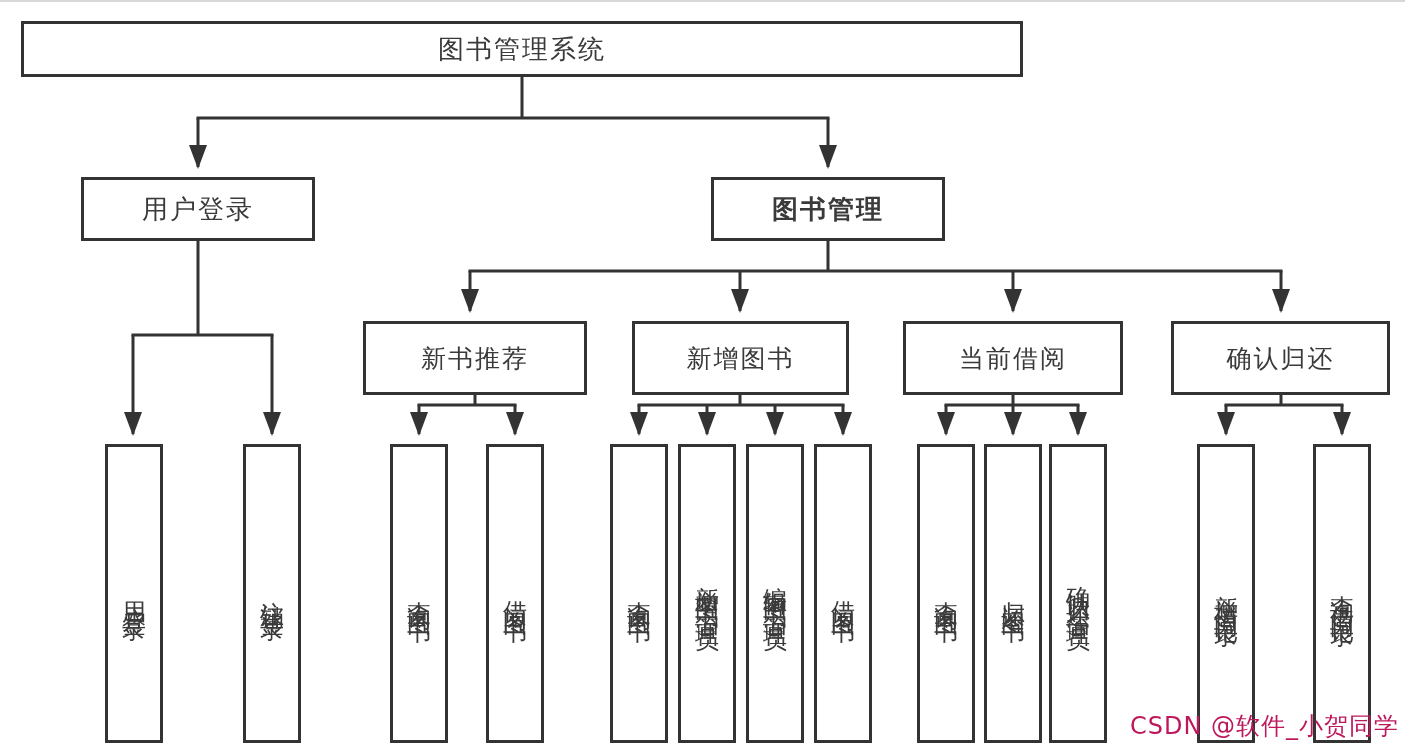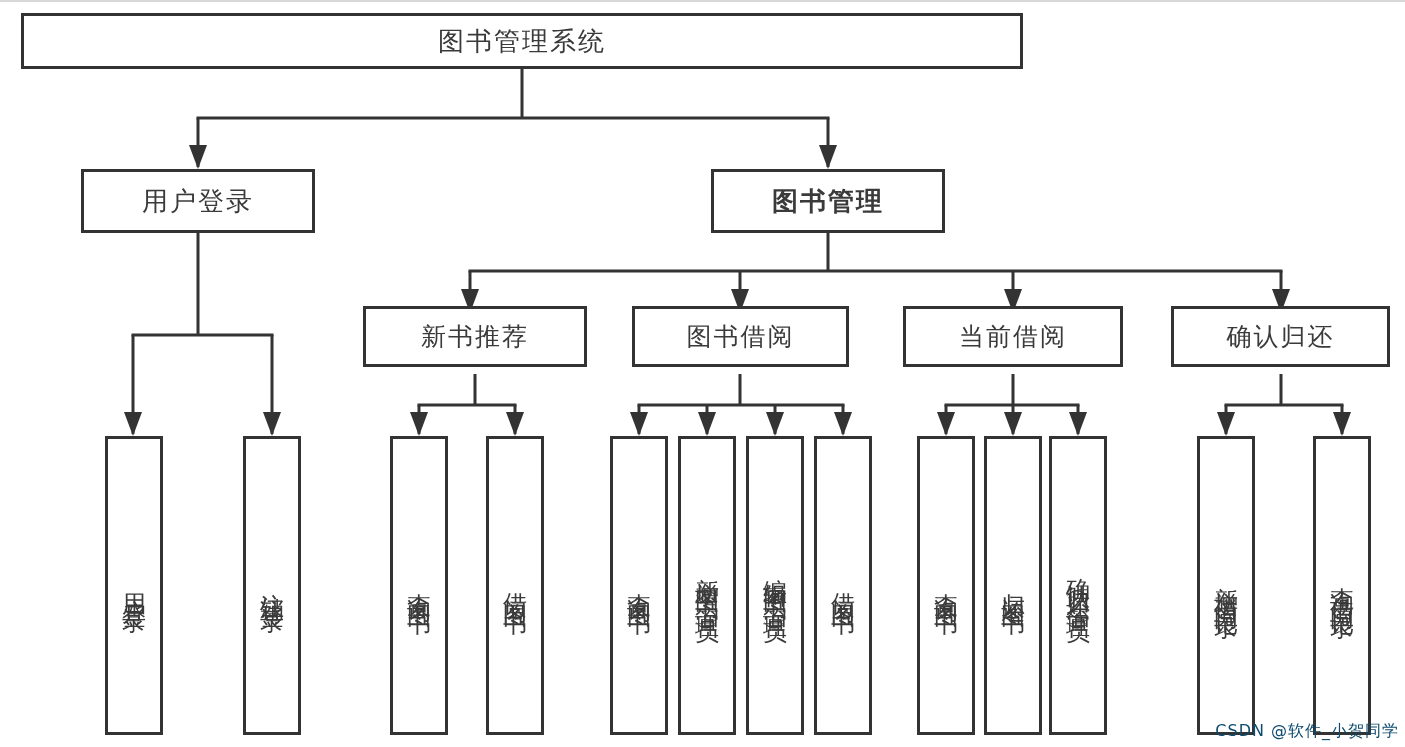--- a/index.html
+++ b/index.html
@@ -16,37 +16,38 @@
   }
   #wires { position:absolute; left:0; top:0; }
   .box {
     position:absolute;
     box-sizing:border-box;
     background:#ffffff;
     border:3px solid #333333;
     display:flex; align-items:center; justify-content:center;
     color:#3a3a3a;
     text-align:center;
+    margin-top:8px;
   }
   .lvl1 { left:21px; top:13px; width:1002px; height:56px; font-size:26px; letter-spacing:2px; }
   .lvl2 { top:169px; width:234px; height:64px; font-size:26px; letter-spacing:2px; }
-  .lvl3 { top:306px; height:61px; font-size:25px; letter-spacing:2px; }
+  .lvl3 { top:313px; height:74px; font-size:25px; letter-spacing:2px; }
   .leaf {
     top:436px; width:58px; height:299px;
     writing-mode:vertical-rl;
     text-orientation:mixed;
     font-size:24px;
     letter-spacing:6px;
     line-height:1;
   }
   #watermark {
     position:absolute;
     right:6px; bottom:5px;
-    font-size:16px;
-    color:#0c4a6e;
+    font-size:24px;
+    color:#be185d;
     letter-spacing:1px;
     white-space:nowrap;
   }
 </style>
 </head>
 <body>
 
 <div id="canvas">
 
   <div id="top-edge"></div>
@@ -93,21 +94,21 @@
       <path d="M1342,405 V434" marker-end="url(#arr)"></path>
     </g>
   </svg>
 
   <div class="box lvl1">图书管理系统</div>
 
   <div class="box lvl2" style="left:81px;">用户登录</div>
   <div class="box lvl2" style="left:711px;font-weight:bold;">图书管理</div>
 
   <div class="box lvl3" style="left:363px; width:224px;">新书推荐</div>
-  <div class="box lvl3" style="left:632px; width:217px;">图书借阅</div>
+  <div class="box lvl3" style="left:632px; width:217px;">新增图书</div>
   <div class="box lvl3" style="left:903px; width:220px;">当前借阅</div>
   <div class="box lvl3" style="left:1171px; width:219px;">确认归还</div>
 
   <div class="box leaf" style="left:105px;">用户登录</div>
   <div class="box leaf" style="left:243px;">注销登录</div>
   <div class="box leaf" style="left:390px;">查询图书</div>
   <div class="box leaf" style="left:486px;">借阅图书</div>
   <div class="box leaf" style="left:610px;">查询图书</div>
   <div class="box leaf" style="left:678px;">新增图书（管理员）</div>
   <div class="box leaf" style="left:746px;">编辑图书（管理员）</div>

